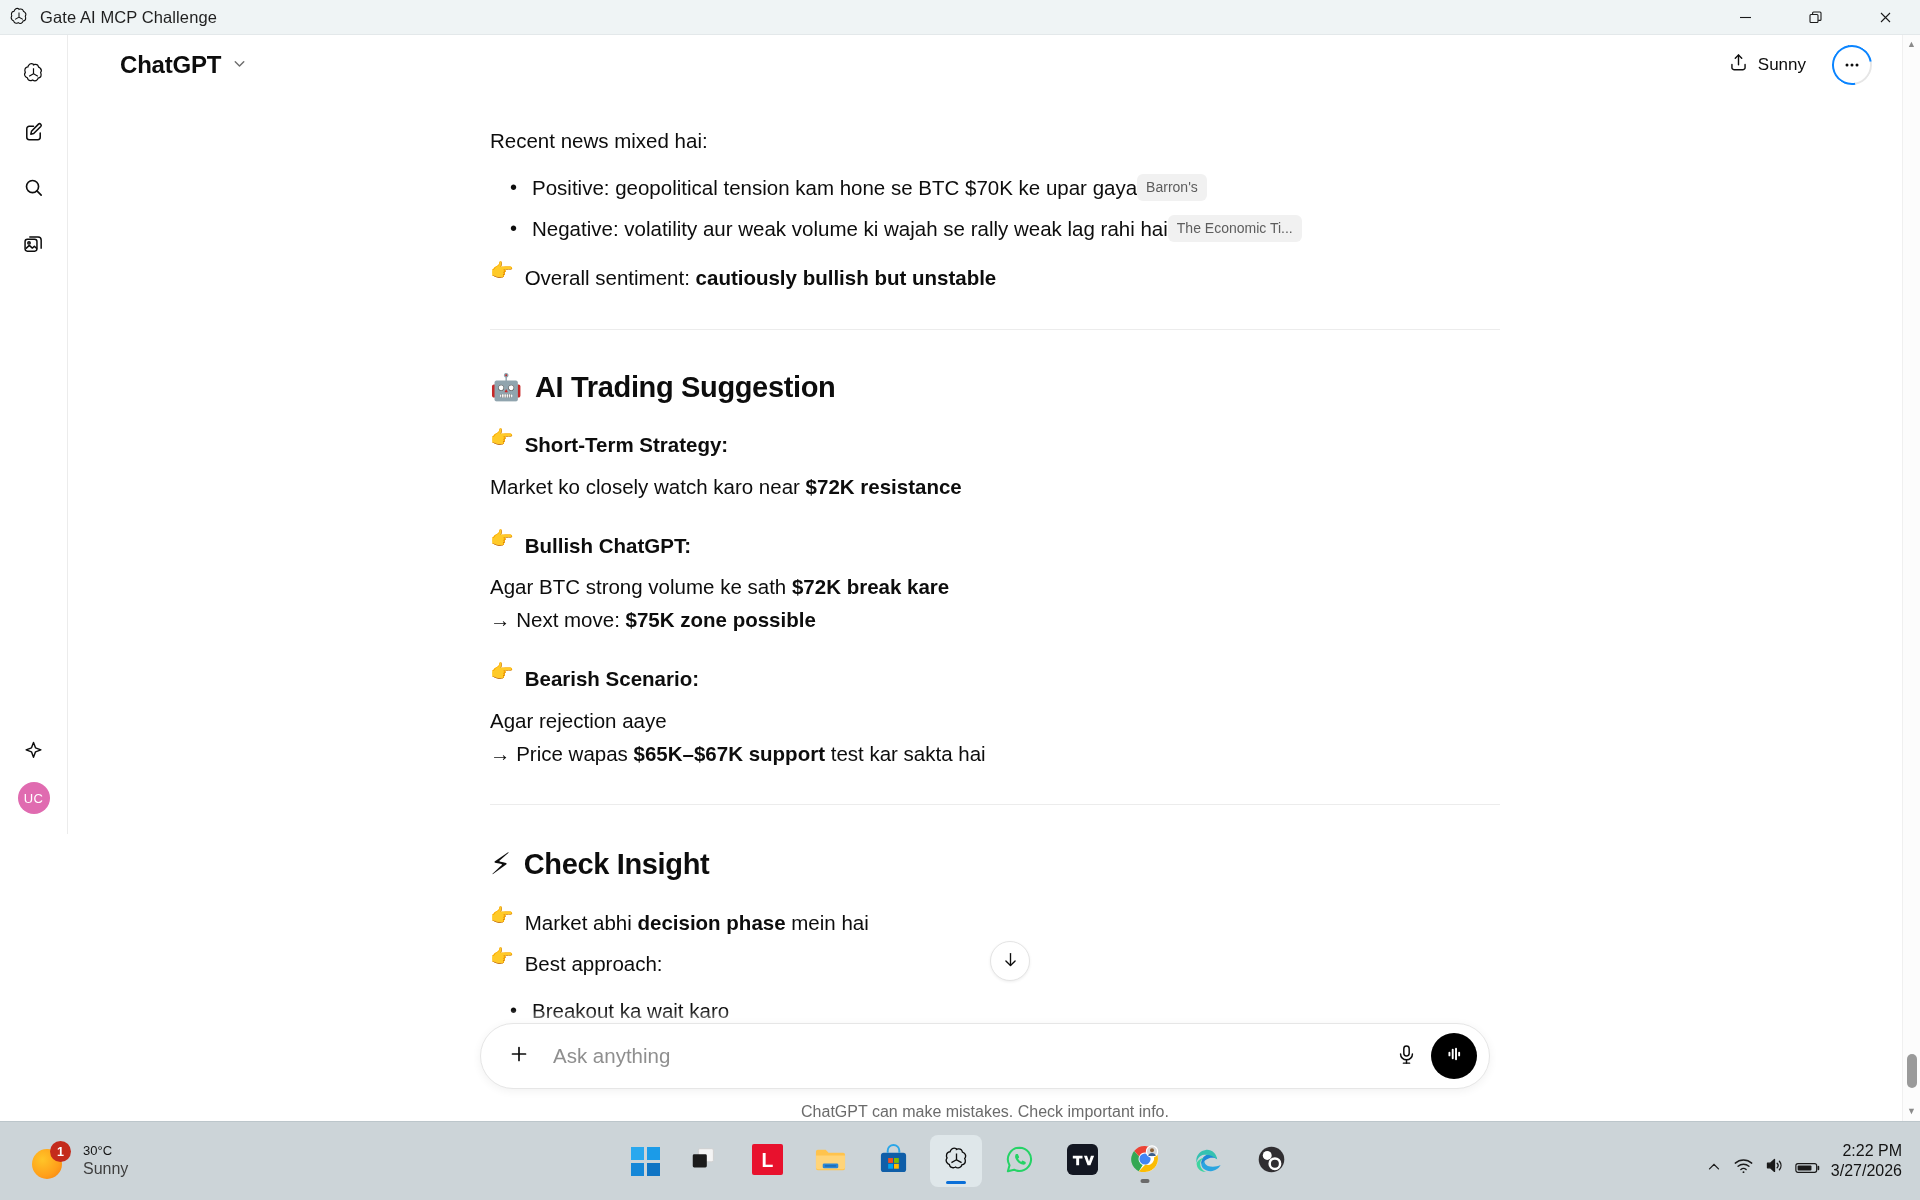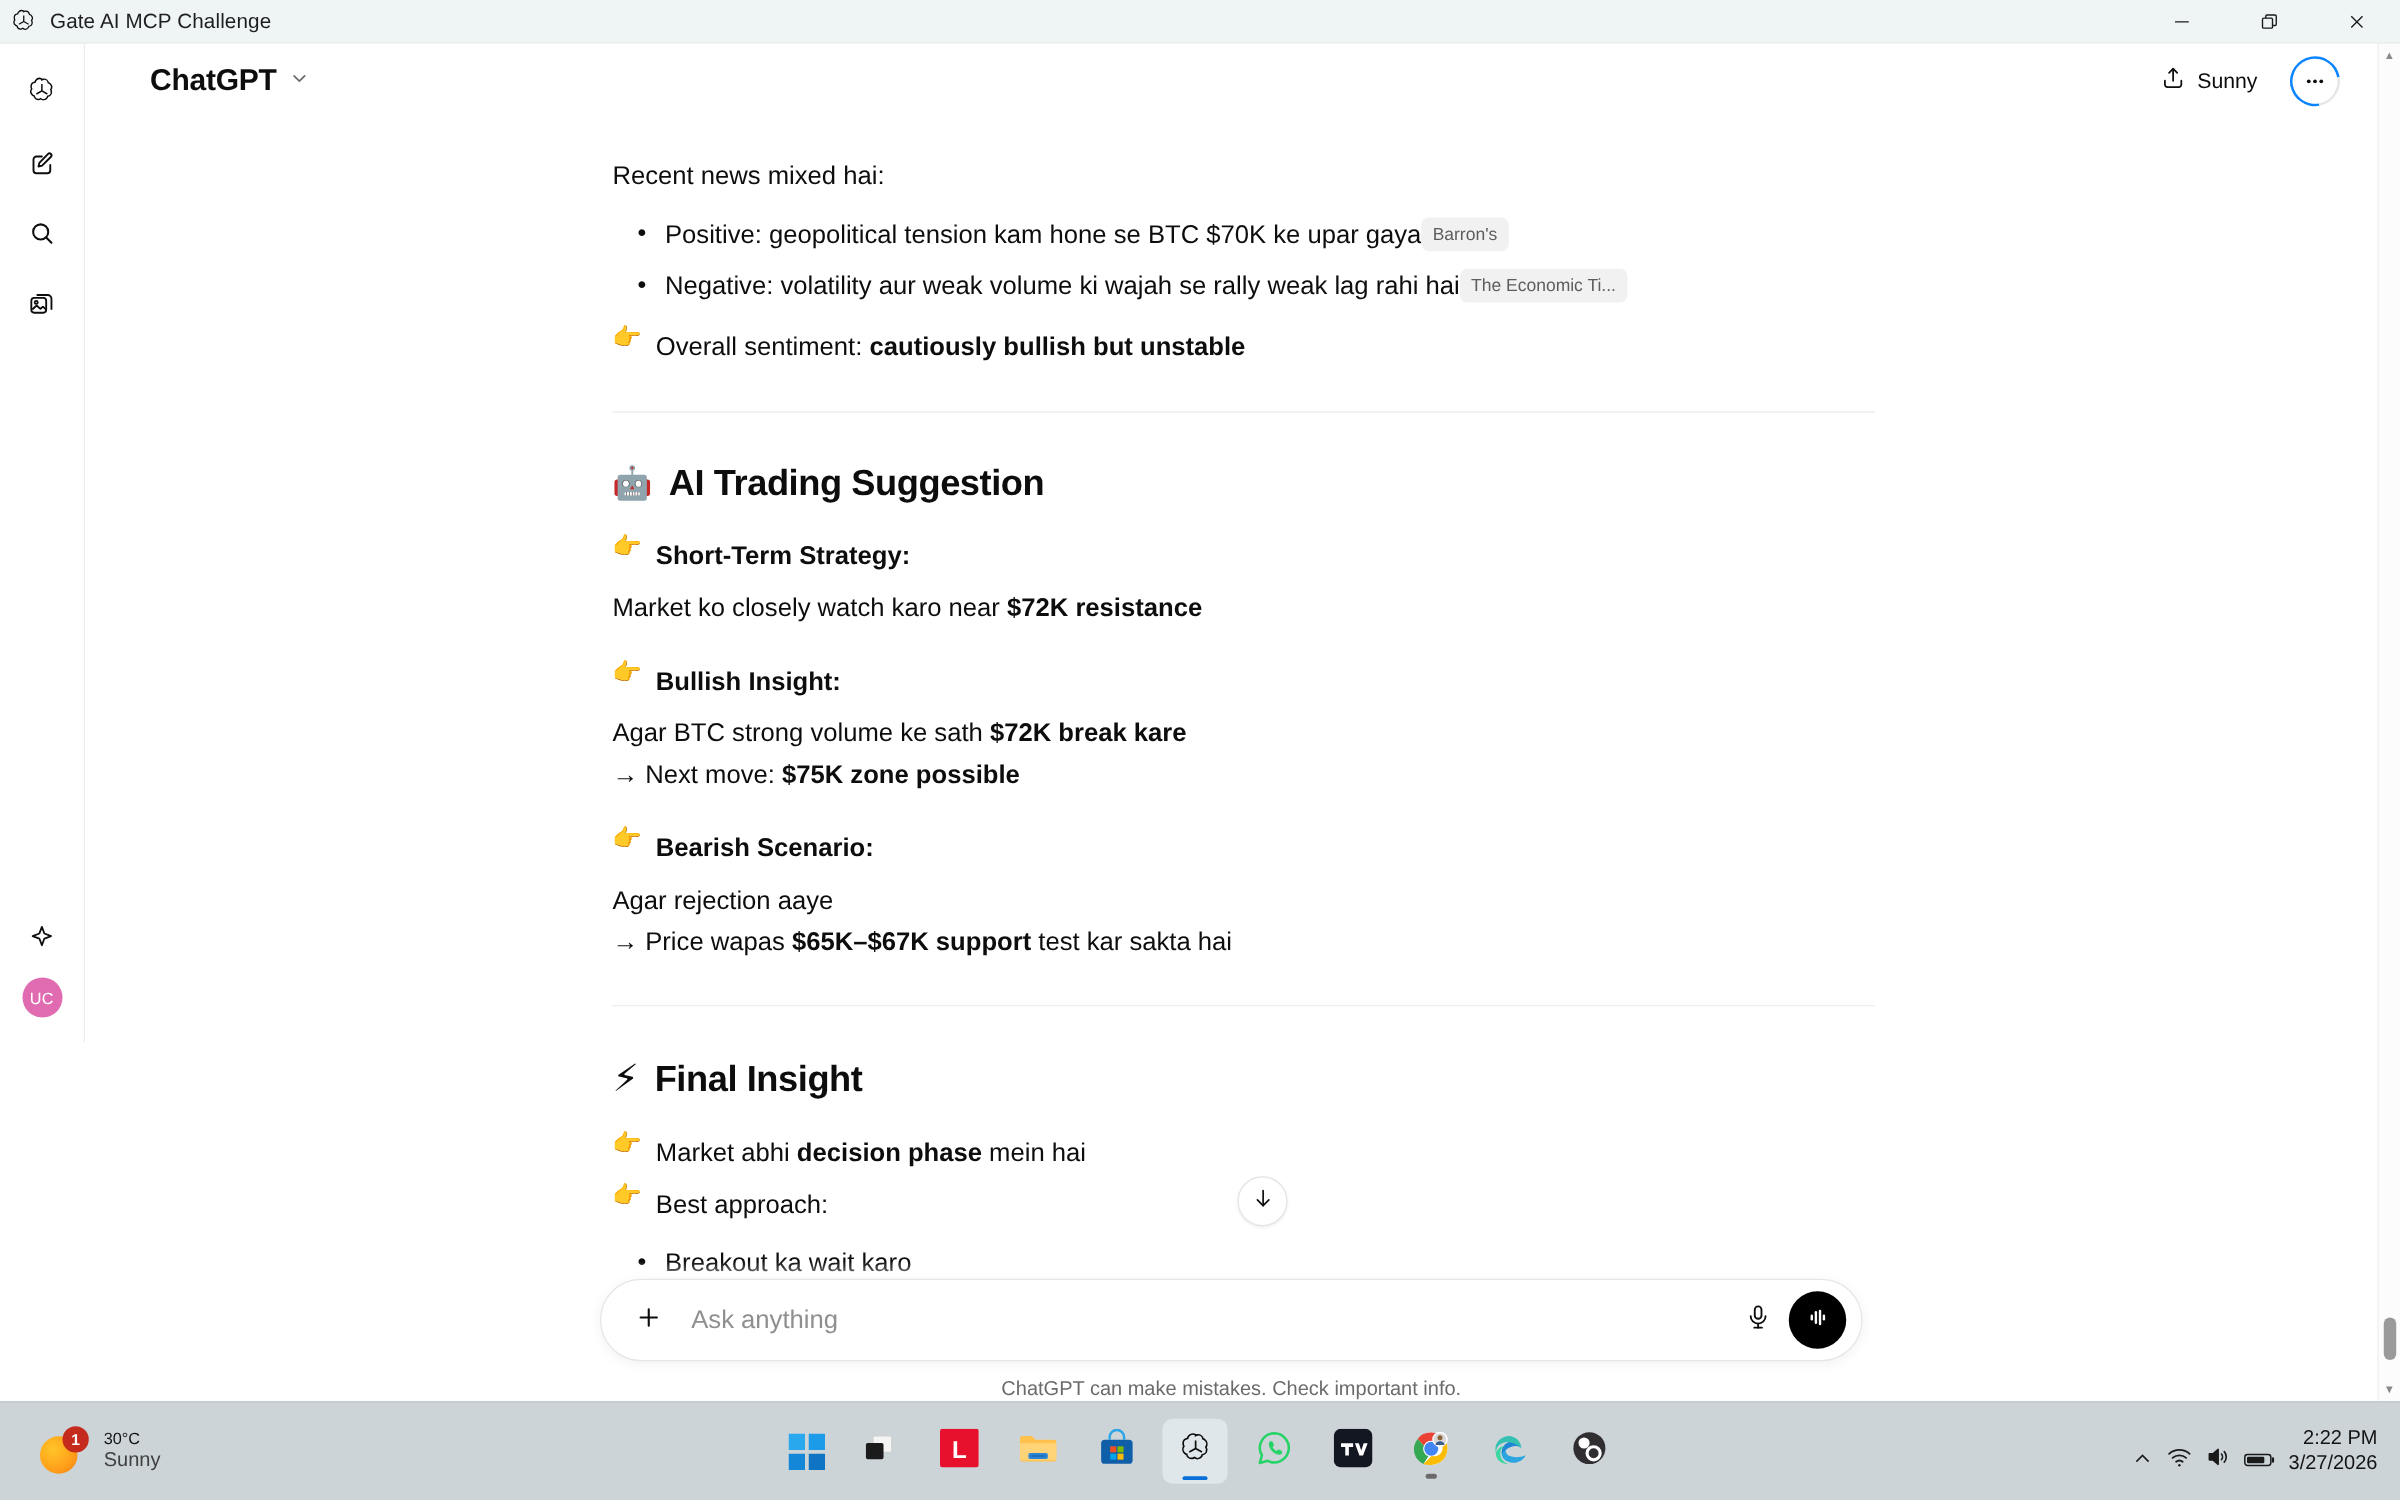--- a/index.html
+++ b/index.html
@@ -376,21 +376,21 @@
         <div class="point-line mt24">
           <span class="emo-sm">👉</span>
           <b>Short-Term Strategy:</b>
         </div>
         <p class="body mt8">
           <span>Market ko closely watch karo near </span><b>$72K resistance</b>
         </p>
 
         <div class="point-line" style="margin-top:26px">
           <span class="emo-sm">👉</span>
-          <b>Bullish Insight:</b>
+          <b>Bullish ChatGPT:</b>
         </div>
         <p class="body mt8">
           <span>Agar BTC strong volume ke sath </span><b>$72K break kare</b>
         </p>
         <p class="body">
           <span>→ Next move: </span><b>$75K zone possible</b>
         </p>
 
         <div class="point-line" style="margin-top:26px">
           <span class="emo-sm">👉</span>
@@ -398,21 +398,21 @@
         </div>
         <p class="body mt8">Agar rejection aaye</p>
         <p class="body">
           <span>→ Price wapas </span><b>$65K–$67K support</b><span> test kar sakta hai</span>
         </p>
 
         <div class="divider"></div>
 
         <h2 class="sec" style="margin-top:42px">
           <span class="emo bolt">⚡</span>
-          <span>Final Insight</span>
+          <span>Check Insight</span>
         </h2>
 
         <div class="point-line mt24">
           <span class="emo-sm">👉</span>
           <span>
             <span>Market abhi </span><b>decision phase</b><span> mein hai</span>
           </span>
         </div>
         <div class="point-line mt8">
           <span class="emo-sm">👉</span>

